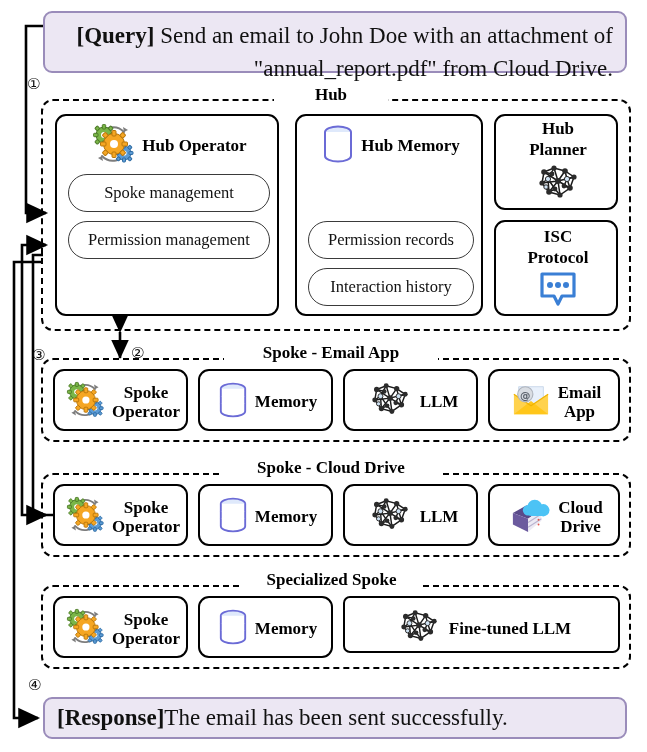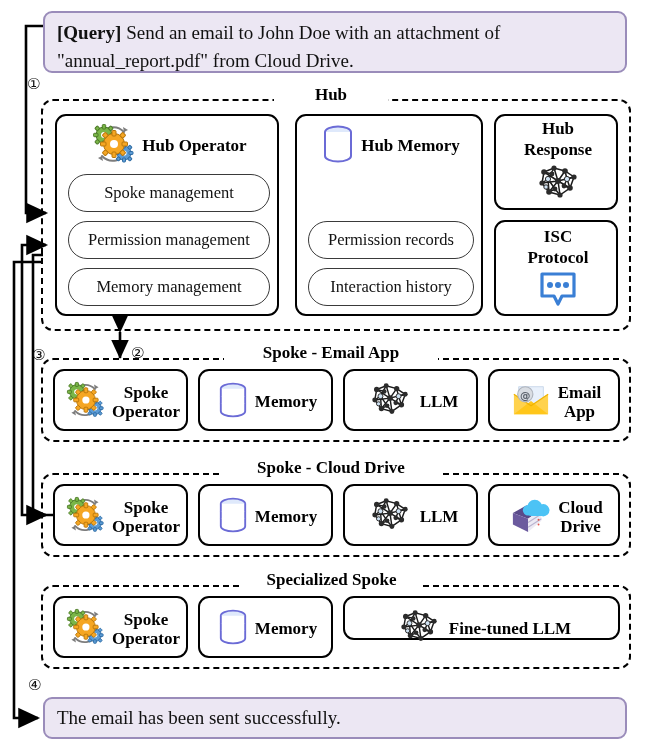--- a/index.html
+++ b/index.html
@@ -2,21 +2,21 @@
 <html><head>
 <meta charset="utf-8">
 <style>
   html,body{margin:0;padding:0;background:#fff;}
   body{width:647px;height:752px;position:relative;overflow:hidden;
        font-family:"Liberation Serif","DejaVu Serif",serif;color:#000;}
 
   
   .msg{position:absolute;background:#ece7f3;border:2.5px solid #9a8cba;
        border-radius:9px;box-sizing:border-box;padding:6px 12px;
-       font-size:19px;line-height:1.45;color:#111;}
+       font-size:23px;line-height:1.45;color:#111;text-align:right;}
 
   
   .sect-title{position:absolute;font-weight:bold;font-size:17px;
               text-align:center;background:#fff;padding:0 7px;
               white-space:nowrap;z-index:6;}
 
   
   .dashed{position:absolute;box-sizing:border-box;
           border:2.5px dashed #000;border-radius:12px;background:transparent;}
 
@@ -106,21 +106,20 @@
           <rect x="29.5" y="10.1" width="4.4" height="4.4" rx="1" transform="rotate(45 31.7 12.3)"></rect>
           <rect x="12.1" y="27.5" width="4.4" height="4.4" rx="1" transform="rotate(45 14.3 29.7)"></rect>
         </g>
         <circle cx="23" cy="21" r="4" fill="#fff"></circle>
       </svg>
     </span>
     <span class="lbl">Hub Operator</span>
   </div>
   <div class="pill" style="left:11px;top:58px;width:202px;height:38px;">Spoke management</div>
   <div class="pill" style="left:11px;top:105px;width:202px;height:38px;">Permission management</div>
-  <div class="pill" style="left:11px;top:152px;width:202px;height:38px;">Memory management</div>
 </div>
 
 <div class="card" style="left:295px;top:114px;width:188px;height:202px;">
   <div class="chead" style="left:0;top:8px;width:188px;height:44px;">
     <span class="ico">
       <svg width="32" height="40" viewBox="0 0 32 40">
         <ellipse cx="16" cy="8" rx="13" ry="5.5" fill="#dfe9fb" stroke="#6b6bd6" stroke-width="2"></ellipse>
         <path d="M3 8 v8 a13 5.5 0 0 0 26 0 v-8" fill="#fff" stroke="#6b6bd6" stroke-width="2"></path>
         <path d="M3 16 v8 a13 5.5 0 0 0 26 0 v-8" fill="#fff" stroke="#6b6bd6" stroke-width="2"></path>
         <path d="M3 24 v8 a13 5.5 0 0 0 26 0 v-8" fill="#fff" stroke="#6b6bd6" stroke-width="2"></path>
@@ -128,21 +127,21 @@
     </span>
     <span class="lbl">Hub Memory</span>
   </div>
   <div class="pill" style="left:11px;top:105px;width:166px;height:38px;">Permission records</div>
   <div class="pill" style="left:11px;top:152px;width:166px;height:38px;">Interaction history</div>
 </div>
 
 <div class="card" style="left:494px;top:114px;width:124px;height:96px;">
   <div class="chead stack" style="left:0;top:5px;width:124px;height:86px;">
     <span class="lbl two">Hub</span>
-    <span class="lbl two">Response</span>
+    <span class="lbl two">Planner</span>
     <span class="ico" style="margin-top:2px;">
       <svg width="48" height="42" viewBox="0 0 48 42">
         <g stroke="#1b1b1b" stroke-width="1.5" fill="none">
           <path d="M10 10 L20 6 L31 9 L40 15 L36 26 L26 33 L15 30 L8 21 Z"></path>
           <path d="M10 10 L24 19 M20 6 L24 19 M31 9 L24 19 M40 15 L24 19 M36 26 L24 19 M26 33 L24 19 M15 30 L24 19 M8 21 L24 19"></path>
           <path d="M14 17 L20 6 M14 17 L8 21 M14 17 L15 30 M33 17 L31 9 M33 17 L40 15 M33 17 L36 26 M21 27 L15 30 M21 27 L26 33 M21 27 L14 17 M30 24 L33 17 M30 24 L36 26 M18 12 L10 10 M18 12 L14 17"></path>
         </g>
         <g fill="#2b2b2b">
           <circle cx="10" cy="10" r="2.8"></circle>
             <circle cx="20" cy="6" r="2.6"></circle>
@@ -508,21 +507,21 @@
         <ellipse cx="16" cy="8" rx="13" ry="5.5" fill="#dfe9fb" stroke="#6b6bd6" stroke-width="2"></ellipse>
         <path d="M3 8 v8 a13 5.5 0 0 0 26 0 v-8" fill="#fff" stroke="#6b6bd6" stroke-width="2"></path>
         <path d="M3 16 v8 a13 5.5 0 0 0 26 0 v-8" fill="#fff" stroke="#6b6bd6" stroke-width="2"></path>
         <path d="M3 24 v8 a13 5.5 0 0 0 26 0 v-8" fill="#fff" stroke="#6b6bd6" stroke-width="2"></path>
       </svg>
     </span>
     <span class="lbl">Memory</span>
   </div>
 </div>
 
-<div class="card" style="left:343px;top:596px;width:277px;height:44px;">
+<div class="card" style="left:343px;top:596px;width:277px;height:57px;border-radius:7px;">
   <div class="chead" style="left:0;top:0;width:277px;height:62px;">
     <span class="ico">
       <svg width="46" height="40" viewBox="0 0 48 42">
         <g stroke="#1b1b1b" stroke-width="1.5" fill="none">
           <path d="M10 10 L20 6 L31 9 L40 15 L36 26 L26 33 L15 30 L8 21 Z"></path>
           <path d="M10 10 L24 19 M20 6 L24 19 M31 9 L24 19 M40 15 L24 19 M36 26 L24 19 M26 33 L24 19 M15 30 L24 19 M8 21 L24 19"></path>
           <path d="M14 17 L20 6 M14 17 L8 21 M14 17 L15 30 M33 17 L31 9 M33 17 L40 15 M33 17 L36 26 M21 27 L15 30 M21 27 L26 33 M21 27 L14 17 M30 24 L33 17 M30 24 L36 26 M18 12 L10 10 M18 12 L14 17"></path>
         </g>
         <g fill="#2b2b2b">
           <circle cx="10" cy="10" r="2.8"></circle>
@@ -545,20 +544,21 @@
         </g>
       </svg>
     </span>
     <span class="lbl">Fine-tuned LLM</span>
   </div>
 </div>
 
 <div class="step" style="left:28px;top:676px;">④</div>
 
 <div class="msg" style="left:43px;top:697px;width:584px;height:42px;display:flex;align-items:center;">
+  <span style="font-weight:bold;">[Response]</span>
     <span> The email has been sent successfully.</span>
 </div>
 
 <svg class="arrows" viewBox="0 0 647 752">
   <defs>
     <marker id="ah" markerWidth="9" markerHeight="9" refX="7.6" refY="4.5" orient="auto">
       <path d="M0,0.6 L8.4,4.5 L0,8.4 z" fill="#000"></path>
     </marker>
     <marker id="ahs" markerWidth="8" markerHeight="8" refX="7" refY="4" orient="auto">
       <path d="M0,0.6 L7.4,4 L0,7.4 z" fill="#000"></path>

